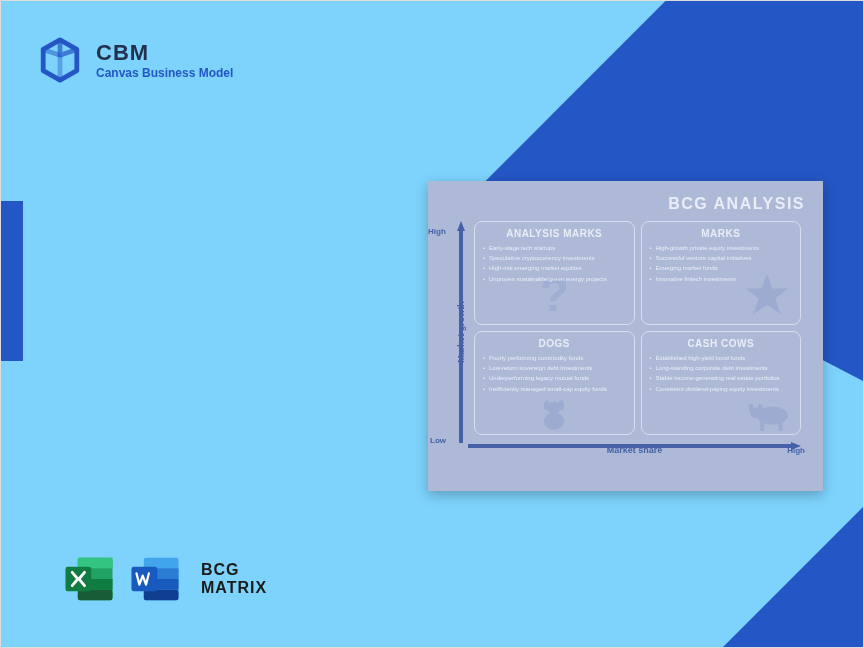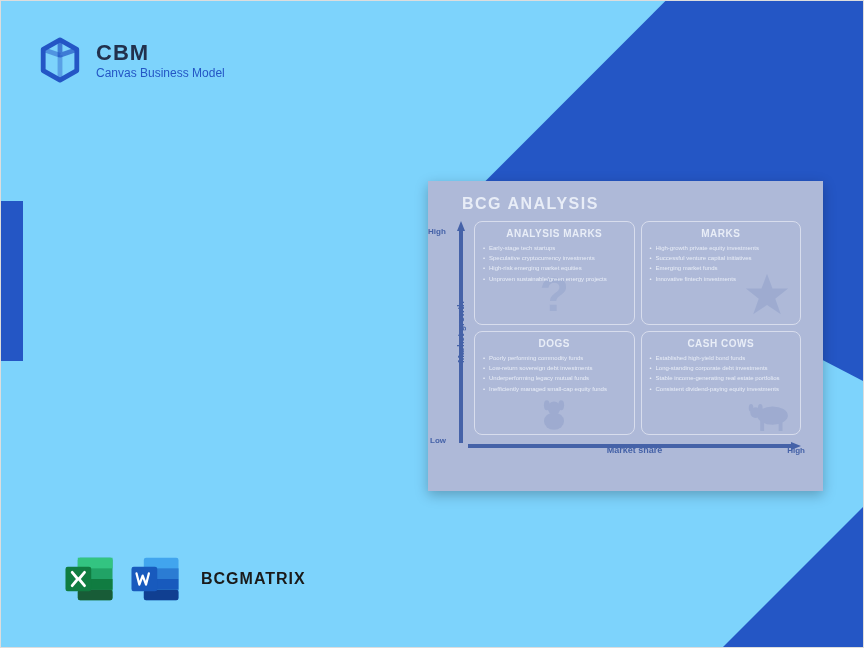--- a/index.html
+++ b/index.html
@@ -5,28 +5,28 @@
 *{margin:0;padding:0;box-sizing:border-box}
 body{font-family:Arial,Helvetica,sans-serif;background:#f0f0f0;display:flex;align-items:center;justify-content:center;min-height:100vh}
 .page{width:864px;height:648px;background:#7dd3fc;position:relative;overflow:hidden;border:1px solid #ddd}
 .corner-tr{position:absolute;top:0;right:0;width:380px;height:380px;background:#2456c5;clip-path:polygon(48% 0,100% 0,100% 100%,0 48%)}
 .corner-br{position:absolute;bottom:0;right:0;width:0;height:0;border-left:140px solid transparent;border-bottom:140px solid #2456c5}
 .accent-bar{position:absolute;left:0;top:200px;width:22px;height:160px;background:#2456c5}
 .logo-block{position:absolute;left:35px;top:35px;display:flex;align-items:center;gap:12px}
 .logo-icon{width:48px;height:48px}
 .logo-text{display:flex;flex-direction:column}
 .logo-title{font-size:22px;font-weight:800;color:#22314d;letter-spacing:1px}
-.logo-sub{font-size:12px;font-weight:400;color:#2456c5}
+.logo-sub{font-size:12px;font-weight:700;color:#2456c5}
 .main-title{position:absolute;left:60px;top:250px;font-size:36px;font-weight:800;color:#1a1a1a;line-height:1.2;letter-spacing:1px}
 .footer-block{position:absolute;left:60px;bottom:40px;display:flex;align-items:center;gap:10px}
 .app-icon{width:56px;height:56px}
-.footer-text{display:flex;flex-direction:row;margin-left:8px}
+.footer-text{display:flex;flex-direction:column;margin-left:8px}
 .footer-line{font-size:16px;font-weight:800;color:#1a1a1a;letter-spacing:1px}
 .matrix-card{position:absolute;right:40px;top:180px;width:395px;height:310px;background:#aeb9d8;box-shadow:0 4px 12px rgba(0,0,0,.25);padding:14px 18px 18px 34px}
-.matrix-title{text-align:left;font-size:16px;font-weight:800;color:#e8edf7;letter-spacing:1.5px;margin-bottom:8px}
+.matrix-title{text-align:right;font-size:16px;font-weight:800;color:#e8edf7;letter-spacing:1.5px;margin-bottom:8px}
 .matrix-body{position:relative;height:250px}
 .y-axis{position:absolute;left:-8px;top:0;bottom:28px;width:14px}
 .y-arrow{position:absolute;top:0;left:3px;width:0;height:0;border-left:4px solid transparent;border-right:4px solid transparent;border-bottom:10px solid #4562a8}
 .y-line{position:absolute;top:8px;bottom:0;left:5px;width:4px;background:#4562a8}
 .y-high{position:absolute;top:6px;left:-26px;font-size:8px;font-weight:700;color:#4562a8}
 .y-low{position:absolute;bottom:-2px;left:-24px;font-size:8px;font-weight:700;color:#4562a8}
 .y-label{position:absolute;top:50%;left:-24px;transform:translateY(-50%) rotate(-90deg);transform-origin:center;font-size:9px;font-weight:700;color:#4562a8;white-space:nowrap}
 .x-axis{position:absolute;left:6px;right:4px;bottom:18px;height:14px}
 .x-line{position:absolute;left:0;right:8px;top:5px;height:4px;background:#4562a8}
 .x-arrow{position:absolute;right:0;top:3px;width:0;height:0;border-top:4px solid transparent;border-bottom:4px solid transparent;border-left:10px solid #4562a8}

